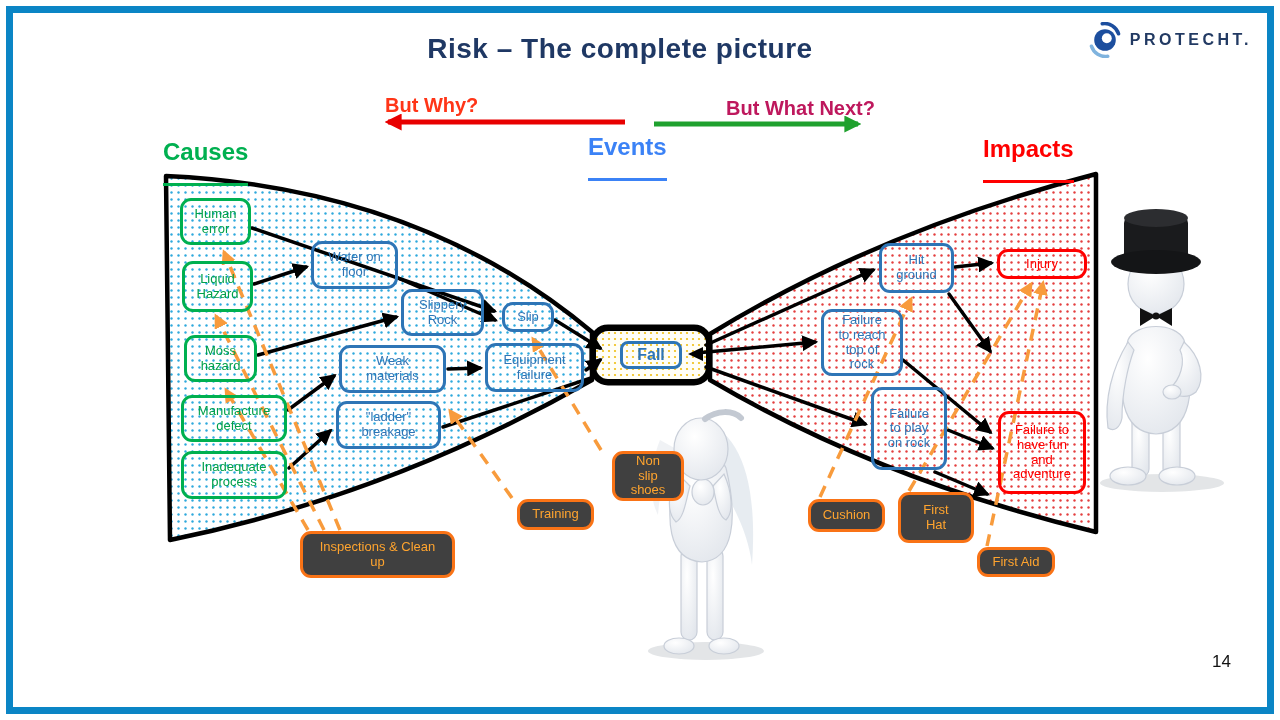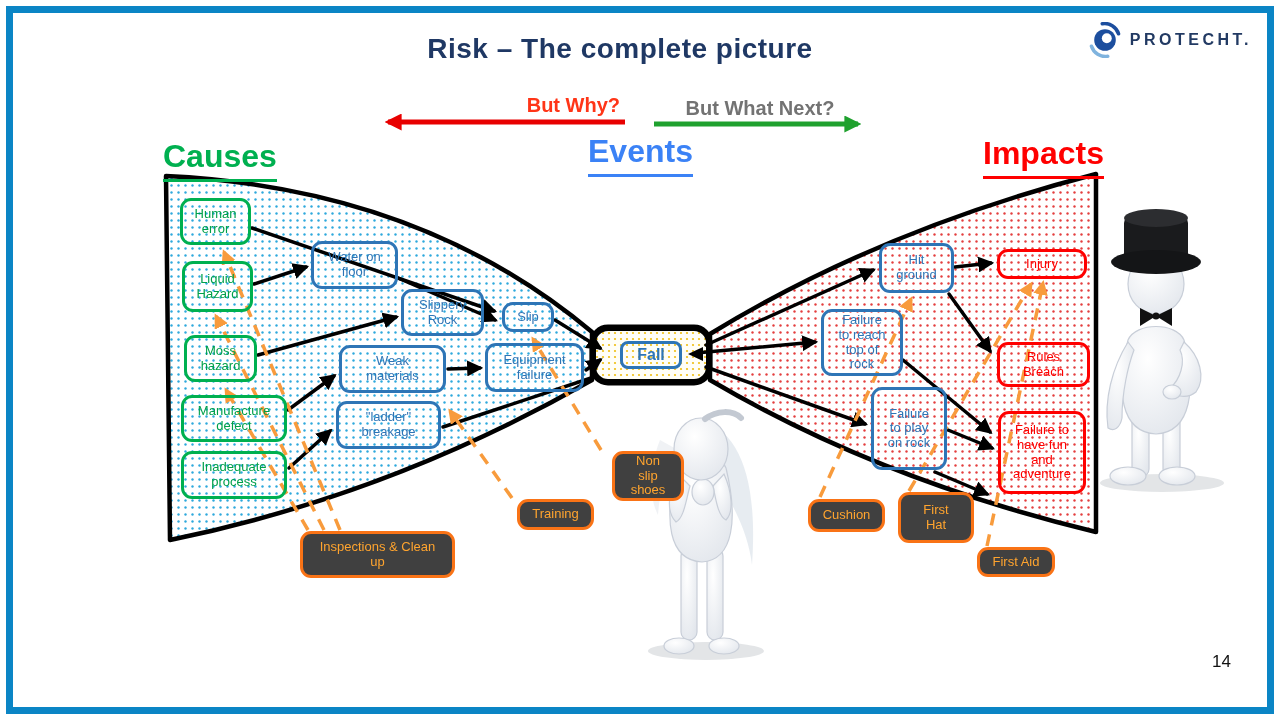--- a/index.html
+++ b/index.html
@@ -7,30 +7,30 @@
          font-family:"Liberation Sans",sans-serif;}
   #svglayer{position:absolute;left:0;top:0;width:1280px;height:720px;}
   .layer{position:absolute;left:0;top:0;width:1280px;height:720px;}
 
   .title{position:absolute;left:0;right:0;top:33px;text-align:center;padding-right:40px;
          font-size:28px;font-weight:bold;color:#1f3864;letter-spacing:.5px;}
 
   .logo{position:absolute;right:28px;top:22px;display:flex;align-items:center;gap:7px;}
   .logo-text{font-size:16px;font-weight:bold;color:#223a63;letter-spacing:3.5px;}
 
-  .hdr{position:absolute;font-size:32px;font-weight:bold;border-bottom:3px solid currentColor;
-       padding-bottom:5px;line-height:1.1;}
+  .hdr{position:absolute;font-size:24px;font-weight:bold;border-bottom:3px solid currentColor;
+       padding-bottom:18px;line-height:1.1;}
   .hdr-causes{left:163px;top:139px;color:#00b050;}
   .hdr-events{left:588px;top:134px;color:#3b82f6;}
   .hdr-impacts{left:983px;top:136px;color:#ff0000;}
 
-  .whylbl{position:absolute;left:385px;top:94px;width:235px;text-align:right;
+  .whylbl{position:absolute;left:385px;top:94px;width:235px;text-align:left;
           font-size:20px;font-weight:bold;color:#ff3517;}
-  .nextlbl{position:absolute;left:645px;top:97px;width:230px;text-align:center;
-           font-size:20px;font-weight:bold;color:#737373;}
+  .nextlbl{position:absolute;left:645px;top:97px;width:230px;text-align:right;
+           font-size:20px;font-weight:bold;color:#be185d;}
 
   .box{position:absolute;display:flex;align-items:center;justify-content:center;text-align:center;
        border-radius:11px;font-size:13px;line-height:1.12;padding:12px;box-sizing:border-box;}
   .cause{border:3px solid #00b050;color:#00a04a;}
   .event{border:3px solid #2e75b6;color:#2e75b6;}
   .impact{border:3px solid #ff0000;color:#ff0000;}
   .control{border:3px solid #f97316;color:#ffa42e;background:#404040;margin-left:31px;}
 
   .knot{position:absolute;left:592px;top:327px;width:118px;height:56px;border:4px solid #000;
         border-radius:16px;display:flex;align-items:center;justify-content:center;box-sizing:border-box;}
@@ -193,21 +193,20 @@
 
     <div class="knot">
       <div class="knot-inner">Fall</div>
     </div>
 
     <div class="box event" style="left:879px;top:243px;width:75px;height:50px">Hit ground</div>
     <div class="box event" style="left:871px;top:387px;width:76px;height:83px">Failure to play on rock</div>
     <div class="box event" style="left:821px;top:309px;width:82px;height:67px">Failure to reach top of rock</div>
 
     <div class="box impact" style="left:997px;top:249px;width:90px;height:30px">Injury</div>
-    <div class="box impact" style="left:997px;top:342px;width:93px;height:45px">Rules Breach</div>
     <div class="box impact" style="left:998px;top:411px;width:88px;height:83px">Failure to have fun and adventure</div>
 
     <div class="box control" style="left:269px;top:531px;width:155px;height:47px">Inspections &amp; Clean up</div>
     <div class="box control" style="left:486px;top:499px;width:77px;height:31px">Training</div>
     <div class="box control" style="left:581px;top:451px;width:72px;height:50px">Non slip shoes</div>
     <div class="box control" style="left:777px;top:499px;width:77px;height:33px">Cushion</div>
     <div class="box control" style="left:867px;top:492px;width:76px;height:51px">First Hat</div>
     <div class="box control" style="left:946px;top:547px;width:78px;height:28px">First Aid</div>
 
     <div class="pagenum">14</div>

